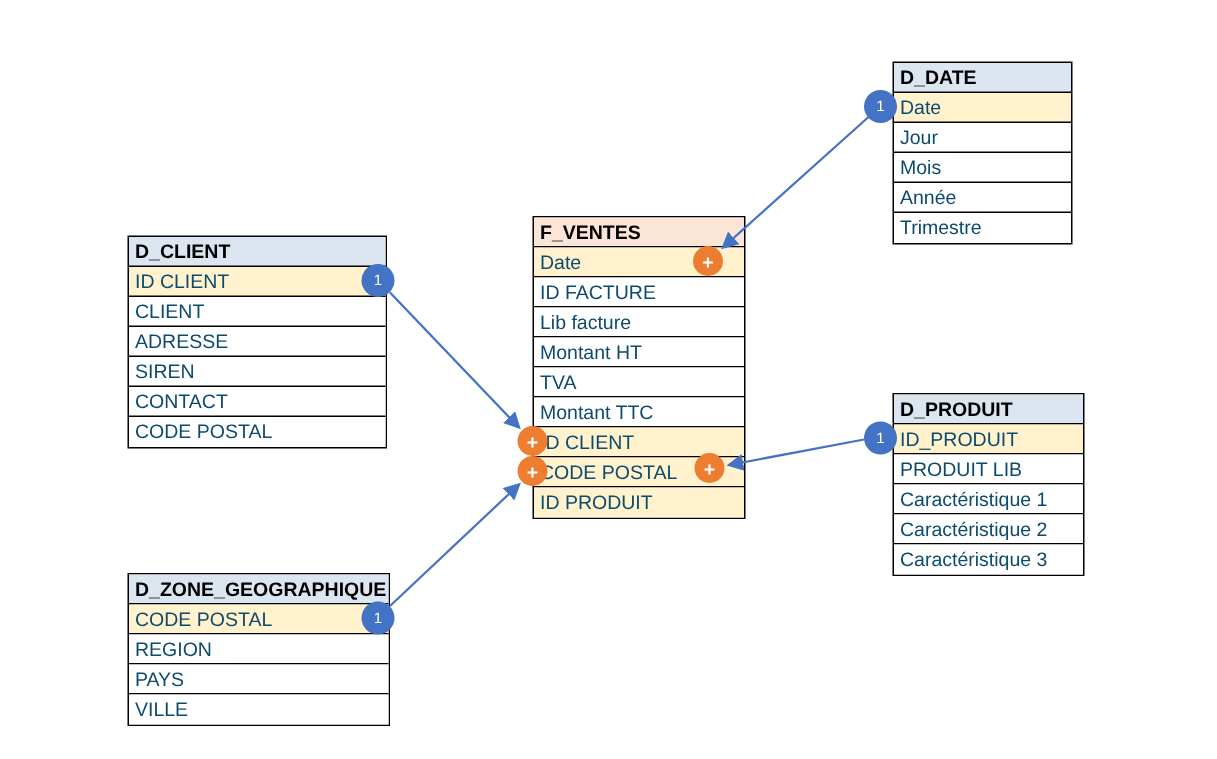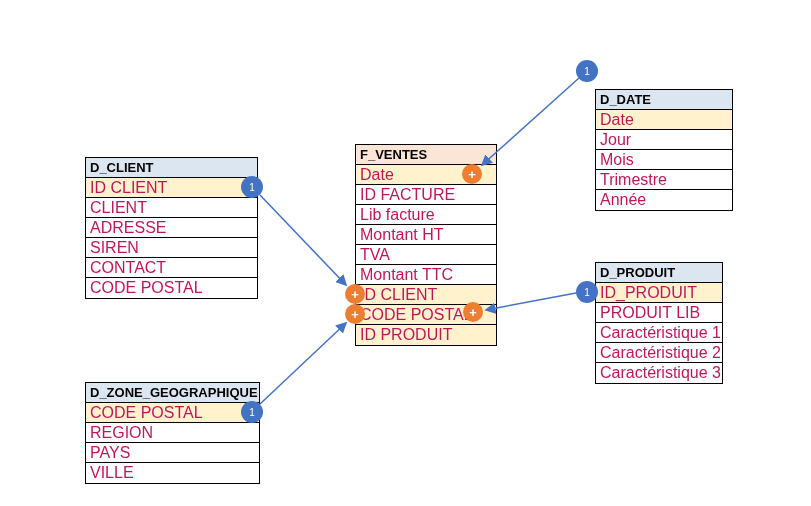--- a/index.html
+++ b/index.html
@@ -7,23 +7,23 @@
   .canvas{position:relative;width:811px;height:506px;background:#ffffff;overflow:hidden;}
 
   .etable{position:absolute;z-index:1;border:1px solid #000;background:#fff;box-sizing:border-box;}
   .etable .hdr{
     height:20px;line-height:19px;font-weight:bold;font-size:13px;
     background:#DCE6F1;border-bottom:1px solid #000;padding-left:4px;
     box-sizing:border-box;white-space:nowrap;overflow:hidden;color:#000;
   }
   .etable.fact .hdr{background:#FBE5D6;}
   .etable .row{
-    height:20px;line-height:19px;font-size:16px;padding-left:4px;
+    height:20px;line-height:19px;font-size:13px;padding-left:4px;
     border-bottom:1px solid #000;box-sizing:border-box;background:#fff;
-    white-space:nowrap;overflow:hidden;color:#be185d;
+    white-space:nowrap;overflow:hidden;color:#0c4a6e;
   }
   .etable .row:last-child{border-bottom:none;}
   .etable .row.key{background:#FFF2CC;}
 
   svg.connectors{position:absolute;left:0;top:0;z-index:2;pointer-events:none;}
   svg.connectors line{pointer-events:stroke;}
 
   .badge{
     position:absolute;border-radius:50%;color:#fff;z-index:3;
     display:flex;align-items:center;justify-content:center;
@@ -72,27 +72,27 @@
     <div class="row">ID FACTURE</div>
     <div class="row">Lib facture</div>
     <div class="row">Montant HT</div>
     <div class="row">TVA</div>
     <div class="row">Montant TTC</div>
     <div class="row key">ID CLIENT</div>
     <div class="row key">CODE POSTAL</div>
     <div class="row key">ID PRODUIT</div>
   </div>
 
-  <div class="etable dim" style="left:595px;top:41px;width:138px;margin-top:48px;">
+  <div class="etable dim" style="left:595px;top:41px;width:120px;">
     <div class="hdr">D_DATE</div>
     <div class="row key">Date</div>
     <div class="row">Jour</div>
     <div class="row">Mois</div>
+    <div class="row">Année</div>
     <div class="row">Trimestre</div>
-    <div class="row">Année</div>
   </div>
 
   <div class="etable dim" style="left:595px;top:262px;width:128px;">
     <div class="hdr">D_PRODUIT</div>
     <div class="row key">ID_PRODUIT</div>
     <div class="row">PRODUIT LIB</div>
     <div class="row">Caractéristique 1</div>
     <div class="row">Caractéristique 2</div>
     <div class="row">Caractéristique 3</div>
   </div>

